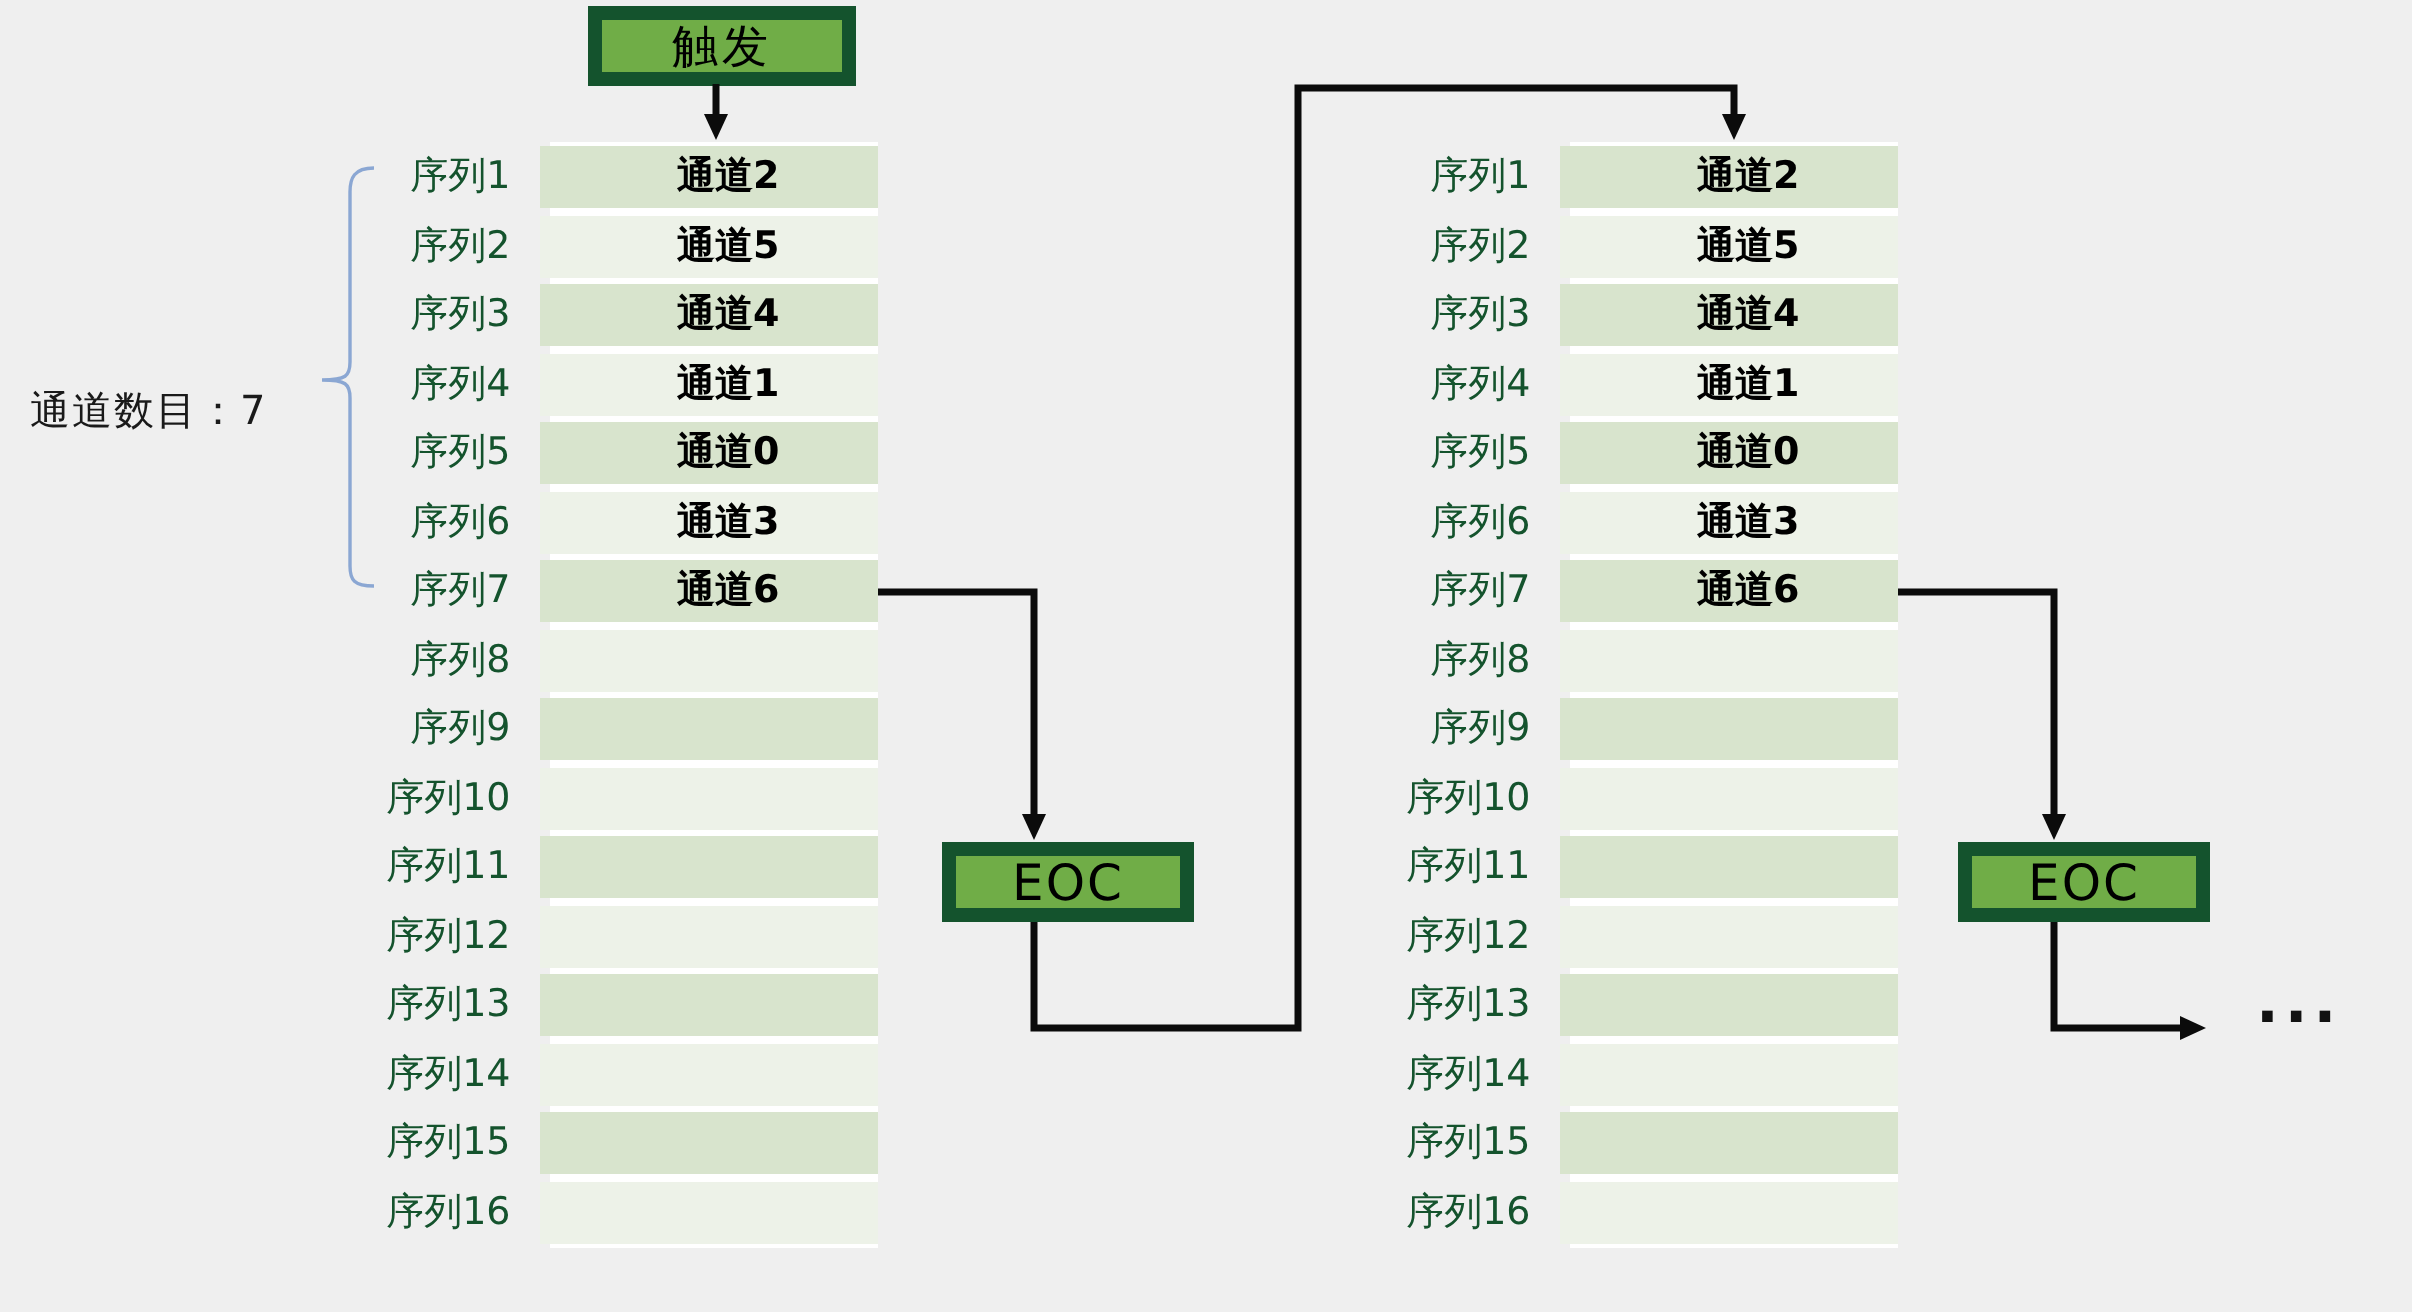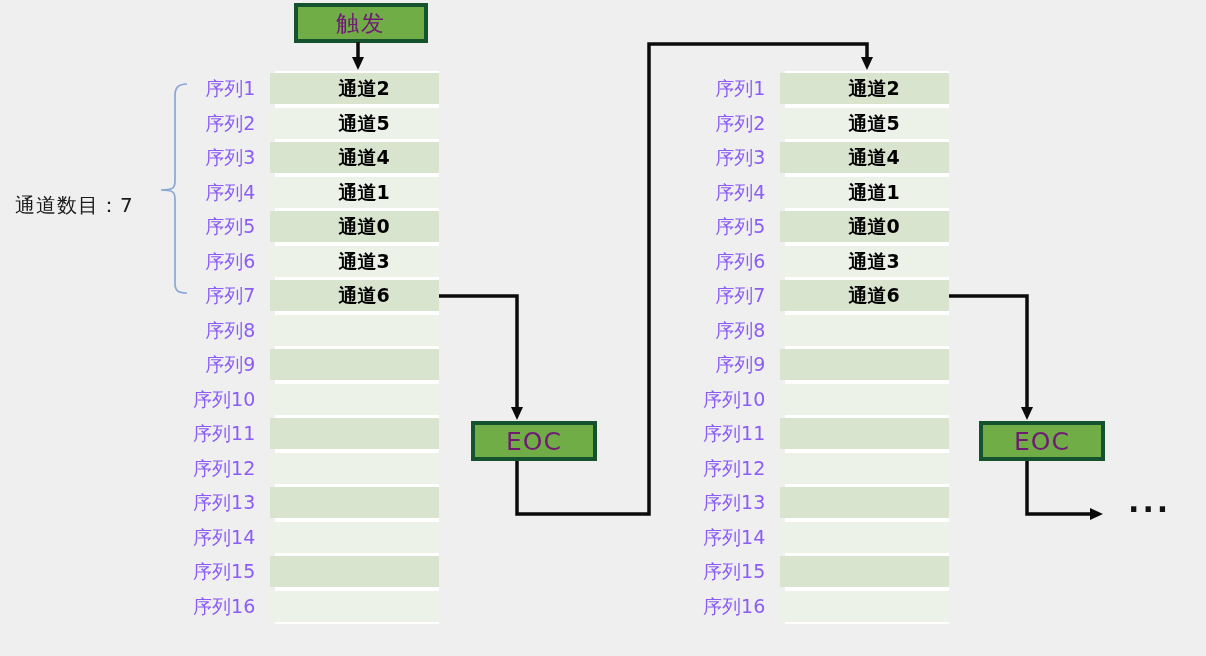--- a/index.html
+++ b/index.html
@@ -3,42 +3,42 @@
 <meta charset="utf-8">
 <style>
   html,body{margin:0;padding:0;}
   body{font-family:"DejaVu Sans","Liberation Sans",sans-serif;}
   .stage{
     position:relative;width:1206px;height:656px;
     background:var(--bg,#efefef);overflow:hidden;
   }
   .green-box{
     position:absolute;display:flex;align-items:center;justify-content:center;
-    background:var(--green,#70ad47);border:4px solid #14532d;color:#701a75;
+    background:var(--green,#70ad47);border:7px solid #14532d;color:#000000;
     box-sizing:border-box;
   }
   .trigger-btn{left:294px;top:3px;width:134px;height:40px;font-size:23px;letter-spacing:2px;}
   .eoc-btn{top:421px;width:126px;height:40px;font-size:25px;letter-spacing:1px;margin-left:16px;}
   .eoc-left{left:455px;}
   .eoc-right{left:963px;}
   .table-backing{
     position:absolute;top:71px;width:164px;height:553px;background:#ffffff;
   }
   .backing-left{left:275px;}
   .backing-right{left:785px;}
   .seq-table{
     position:absolute;top:73px;width:282px;
     display:flex;flex-direction:column;gap:3.5px;
   }
   .seq-table.left{left:157px;}
   .seq-table.right{left:667px;}
   .seq-row{display:flex;height:31px;}
   .seq-label{
     width:105px;margin-right:15px;text-align:right;line-height:31px;
-    font-size:19px;color:#8b5cf6;white-space:nowrap;
+    font-size:19px;color:#14532d;white-space:nowrap;
   }
   .channel-cell{
     width:160px;line-height:31px;text-align:center;
     font-size:19px;font-weight:bold;color:#000000;padding-left:19px;
   }
   .row-dark{background:var(--row-dark,#d8e4cd);}
   .row-light{background:var(--row-light,#edf2e8);}
   .channel-count{
     position:absolute;left:15px;top:192px;font-size:20px;color:#1a1a1a;
     white-space:nowrap;letter-spacing:1px;

